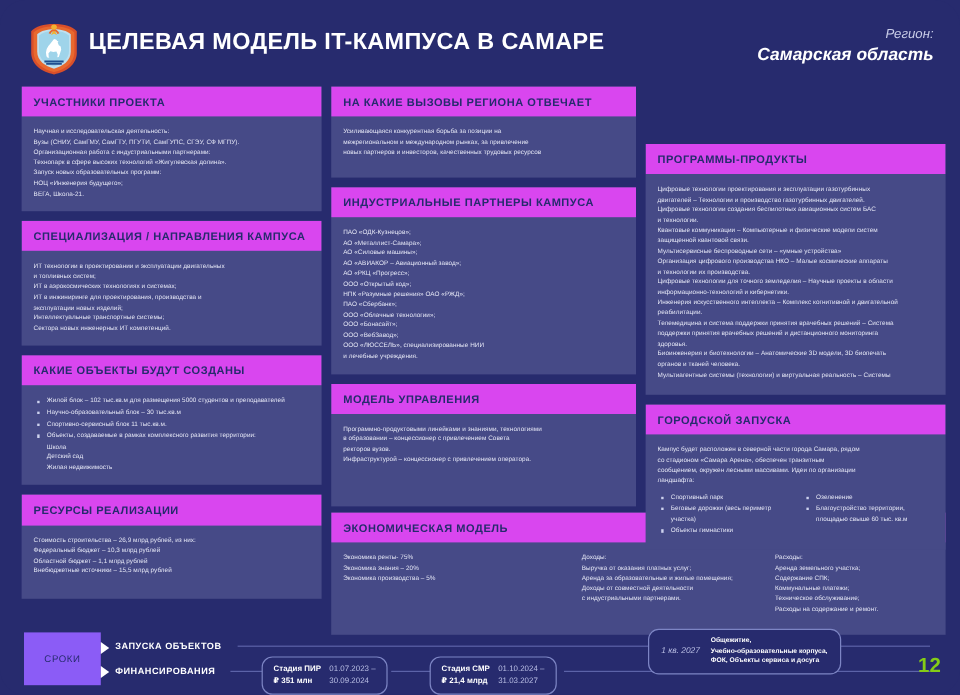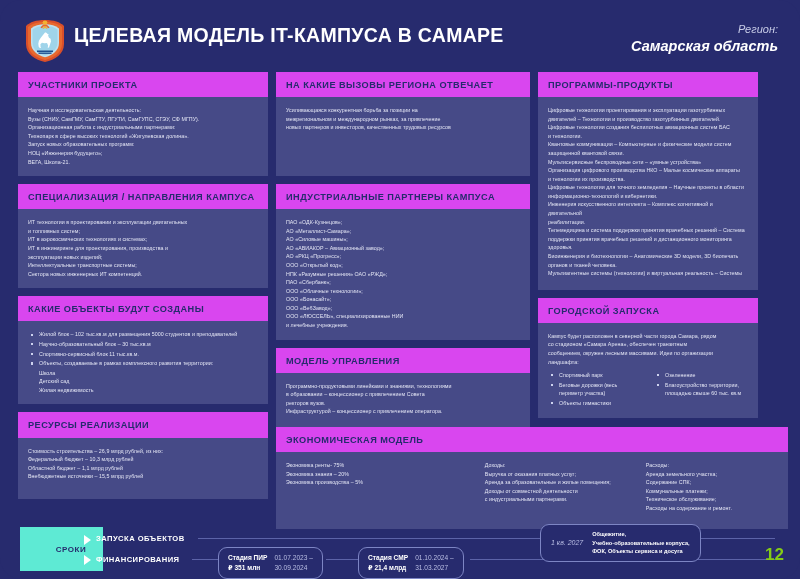--- a/index.html
+++ b/index.html
@@ -21,21 +21,21 @@
     color:#ffffff;white-space:nowrap;
   }
   .region-wrap{position:absolute;right:22px;top:22px;text-align:right;line-height:1.35;}
   .region-label{font-size:11px;font-style:italic;color:#c9cde8;}
   .region-value{font-size:14.5px;font-style:italic;font-weight:bold;color:#ffffff;}
 
   
   .col{position:absolute;top:72px;}
   .col-1{left:18px;width:250px;}
   .col-2{left:276px;width:254px;}
-  .col-3{left:538px;width:220px;}
+  .col-3{left:538px;width:250px;margin-top:48px;}
 
   .panel{background:#464a87;margin-bottom:8px;overflow:hidden;}
   .panel-head{
     background:#d946ef;color:#262b6d;
     font-size:9.2px;font-weight:bold;letter-spacing:.45px;
     padding:8px 10px 7px 10px;line-height:1.1;
   }
   .panel-body{padding:9px 10px 10px 10px;}
   .panel-body p,.panel-body li{
     font-size:5.3px;line-height:1.62;color:#e4e6f5;margin:0;
@@ -52,23 +52,23 @@
   .two-col>div{flex:1;}
   .two-col-wide{display:flex;gap:10px;}
   .two-col-wide .c1{width:40%;}
   .two-col-wide .c2{width:32%;}
   .two-col-wide .c3{width:28%;}
 
   
   .timeline{position:absolute;left:0;top:519px;width:800px;height:60px;}
   .sroki-box{
     position:absolute;left:20px;top:8px;width:64px;height:44px;
-    background:#5eead4;color:#262b6d;
+    background:#8b5cf6;color:#262b6d;
     display:flex;align-items:center;justify-content:center;
-    font-size:8px;font-weight:bold;letter-spacing:.5px;padding-left:19px;
+    font-size:8px;font-weight:normal;letter-spacing:.5px;
   }
   .sroki-arrow{
     position:absolute;width:0;height:0;
     border-top:5px solid transparent;border-bottom:5px solid transparent;
     border-left:7px solid #ffffff;
   }
   .tl-label{
     position:absolute;font-size:7.6px;font-weight:bold;letter-spacing:.45px;color:#ffffff;
   }
   .tl-line{position:absolute;height:1px;background:#5c63a8;}
@@ -167,21 +167,21 @@
         <p>Федеральный бюджет – 10,3 млрд рублей</p>
         <p>Областной бюджет – 1,1 млрд рублей</p>
         <p>Внебюджетные источники – 15,5 млрд рублей</p>
       </div>
     </div>
 
   </div>
 
   <div class="col col-2">
 
-    <div class="panel" style="height:104px">
+    <div class="panel" style="height:76px">
       <div class="panel-head">НА КАКИЕ ВЫЗОВЫ РЕГИОНА ОТВЕЧАЕТ</div>
       <div class="panel-body">
         <p>Усиливающаяся конкурентная борьба за позиции на</p>
         <p>межрегиональном и международном рынках, за привлечение</p>
         <p>новых партнеров и инвесторов, качественных трудовых ресурсов</p>
       </div>
     </div>
 
     <div class="panel">
       <div class="panel-head">ИНДУСТРИАЛЬНЫЕ ПАРТНЕРЫ КАМПУСА</div>

